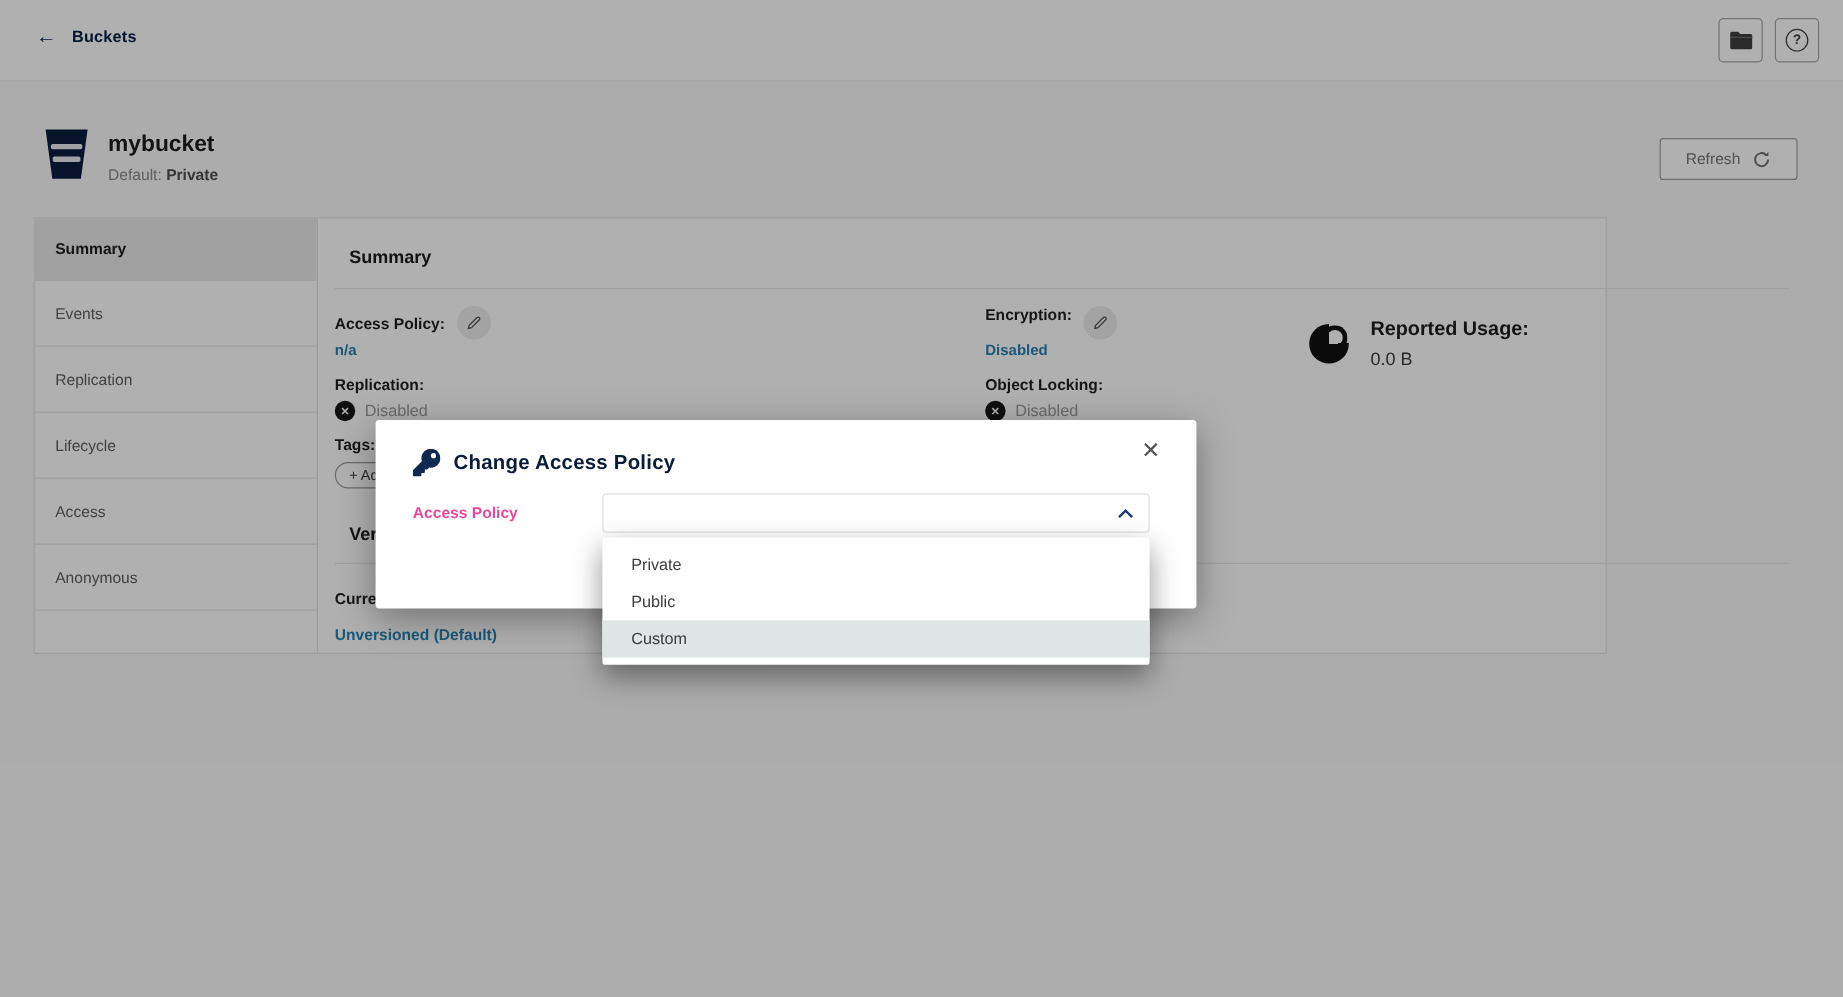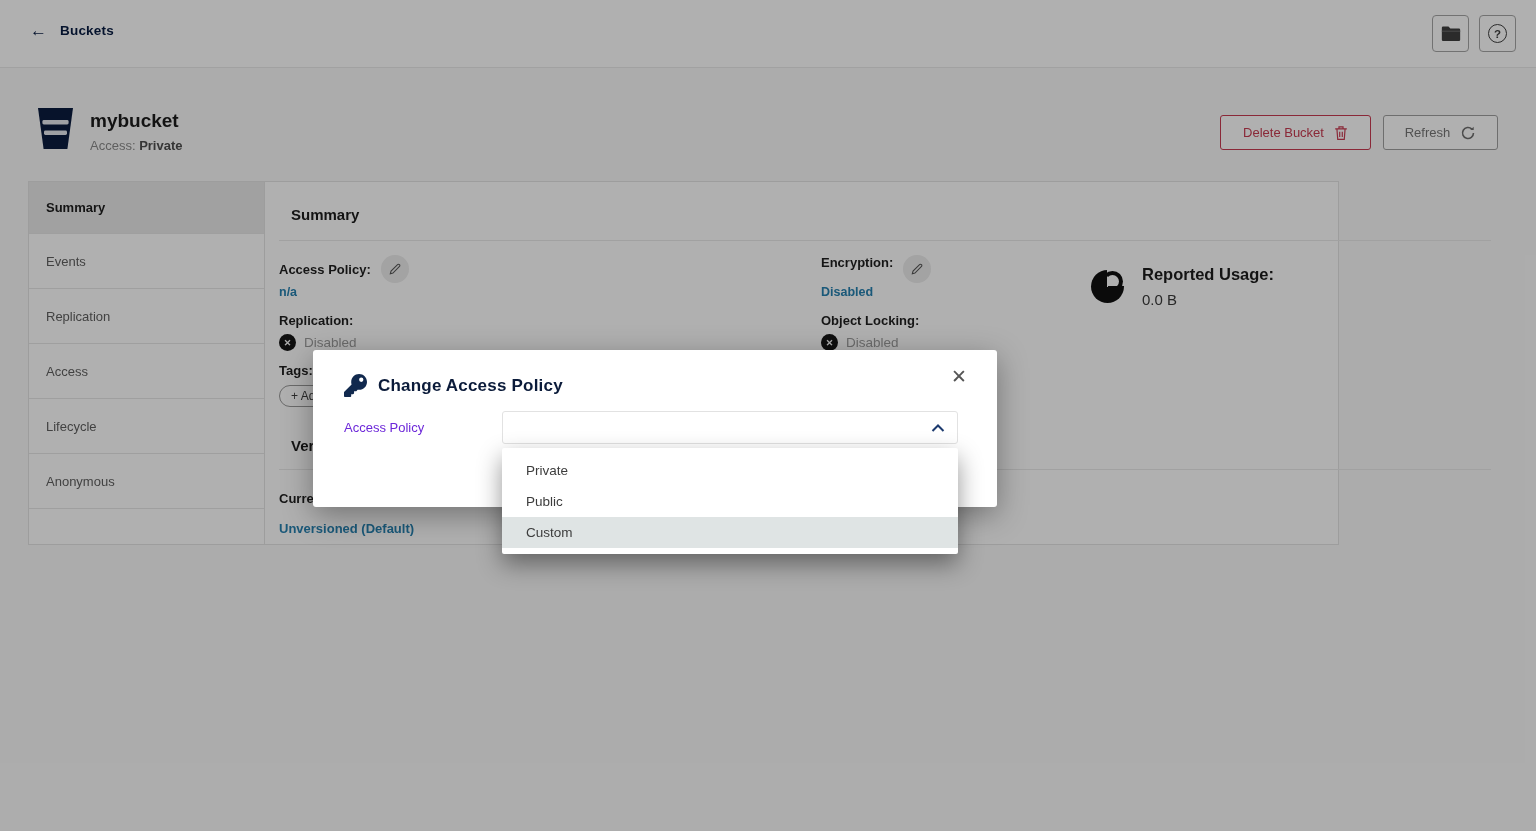--- a/index.html
+++ b/index.html
@@ -46,21 +46,21 @@
   .pie::after { content:""; position:absolute; top:1px; right:1px; width:13px; height:13px; border-radius:50%; border:4px solid #111; border-left-color:transparent; border-bottom-color:transparent; }
   .usage-label { font-size:16.5px; font-weight:bold; color:#1c1c1c; }
   .usage-value { font-size:15px; color:#3a3a3a; }
 
   
   .overlay { position:absolute; inset:0; background:rgba(0,0,0,0.31); z-index:10; }
   .modal { position:absolute; left:313px; top:350px; width:684px; height:157px; background:#fff; border-radius:3px; z-index:20; box-shadow:0 8px 30px rgba(0,0,0,0.35);text-align:right; }
   .m-head { position:absolute; left:31px; top:24px; display:flex; align-items:center; gap:11px; }
   .m-title { font-size:17px; font-weight:bold; color:#0b1b3a; letter-spacing:.2px; }
   .m-close { position:absolute; right:26px; top:13px; font-size:19px; color:#555; cursor:pointer; line-height:1; padding:4px; }
-  .m-label { position:absolute; left:31px; top:70px; font-size:13px; font-weight:normal; color:#6d28d9; }
+  .m-label { position:absolute; left:31px; top:70px; font-size:13px; font-weight:bold; color:#ec4899; }
   .m-select { position:absolute; left:189px; top:61px; width:456px; height:33px; border:1px solid #e2e2e2; border-radius:3px; background:#fff; display:flex; align-items:center; cursor:pointer; padding:0 12px; }
   .m-select .sel-val { flex:1; font-size:13px; color:#333; }
 
   .dropdown { position:absolute; left:502px; top:448px; width:456px; background:#fff; z-index:30; padding:7px 0 6px 0; border-radius:2px; box-shadow:0 10px 24px rgba(0,0,0,0.42); }
   .dd-item { height:31px; display:flex; align-items:center; padding-left:24px; font-size:13.5px; color:#3d3d3d; cursor:pointer; }
   .dd-item.highlight { background:#dfe4e4; }
 
   svg { display:block; }
 </style>
 </head>
@@ -88,48 +88,40 @@
 
   <div class="bucket-icon">
     <svg width="37" height="43" viewBox="0 0 37 43">
         <path d="M1 1h35l-5.6 41H6.6L1 1z" fill="#0b1c3f"></path>
         <rect x="5.4" y="13" width="26.2" height="4.4" rx="1.4" fill="#e7eaef"></rect>
         <rect x="7" y="23.5" width="23" height="4.4" rx="1.4" fill="#e7eaef"></rect>
       </svg>
   </div>
   <div class="bucket-name">mybucket</div>
   <div class="bucket-access">
-    <span>Access:</span>
+    <span>Default:</span>
     <b>Private</b>
-  </div>
-  <div class="btn btn-delete">
-    <span>Delete Bucket</span>
-    <span>
-      <svg width="14" height="16" viewBox="0 0 24 26" fill="none" stroke="#C83B51" stroke-width="2">
-          <path d="M2 6h20M8.5 6V2.5h7V6M5 6l1.4 18h11.2L19 6M9.8 11v9M14.2 11v9"></path>
-        </svg>
-    </span>
   </div>
   <div class="btn btn-refresh">
     <span>Refresh</span>
     <span>
       <svg width="16" height="16" viewBox="0 0 24 24" fill="none" stroke="#6e6e6e" stroke-width="2.4">
           <path d="M20.2 12a8.2 8.2 0 1 1-2.4-5.8"></path>
           <path d="M20.5 2.5v5h-5" fill="#6e6e6e" stroke="none"></path>
         </svg>
     </span>
   </div>
 
   <div class="panel">
     <div class="sidebar">
       <div class="side-item selected">Summary</div>
       <div class="side-item">Events</div>
       <div class="side-item">Replication</div>
+      <div class="side-item">Lifecycle</div>
       <div class="side-item">Access</div>
-      <div class="side-item">Lifecycle</div>
       <div class="side-item">Anonymous</div>
     </div>
 
     <div class="abs s-title">Summary</div>
     <div class="abs divider d1"></div>
 
     <div class="abs" style="left:250px; top:73px; display:flex; align-items:center; gap:10px;">
       <span class="f-label">Access Policy:</span>
       <span class="pencil-btn">
         <span>

